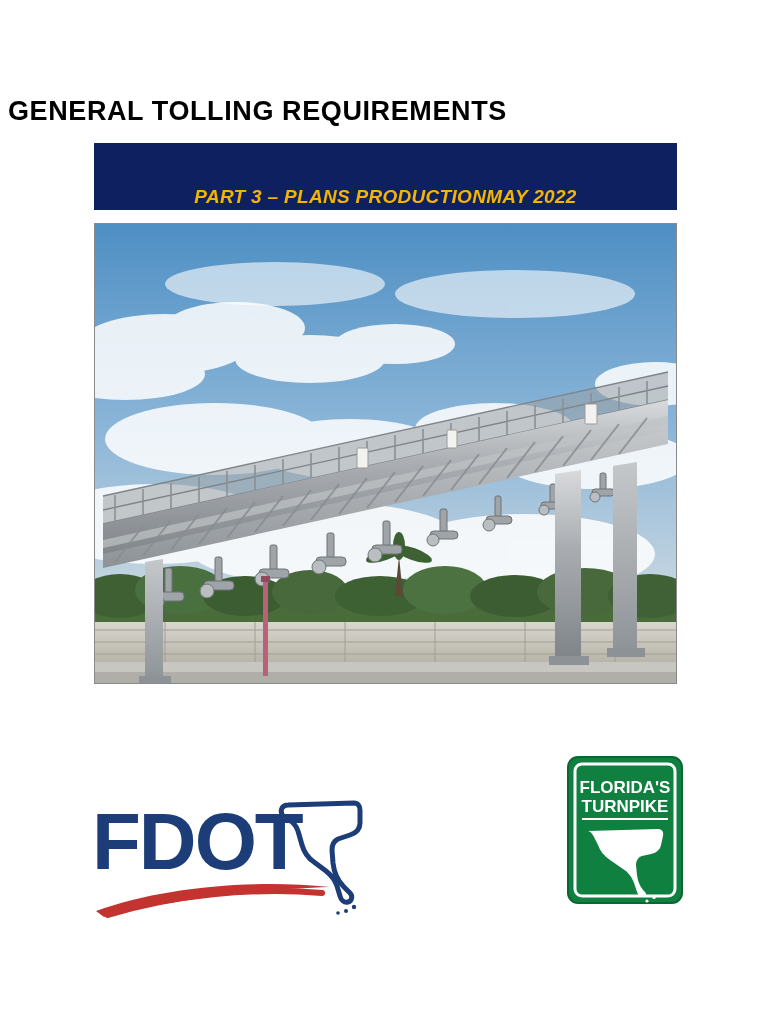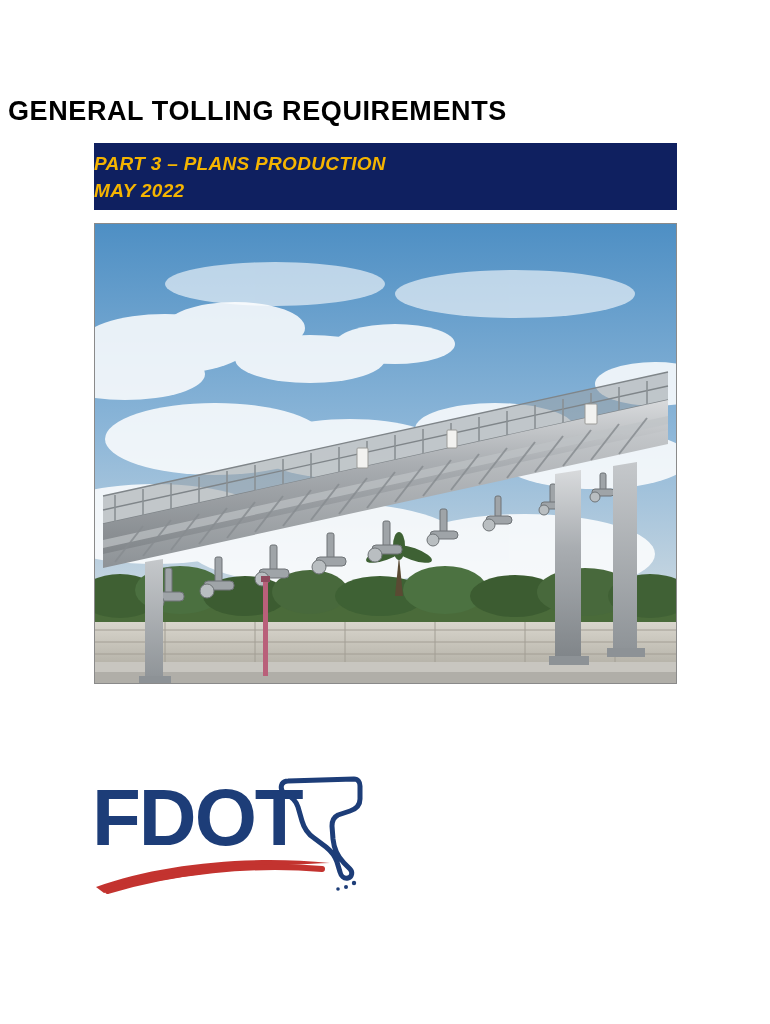--- a/index.html
+++ b/index.html
@@ -38,22 +38,22 @@
 
   
   .banner {
     position: absolute;
     top: 143px;
     left: 94px;
     width: 583px;
     height: 67px;
     background: #0f2060;
     display: flex;
-    flex-direction: column;
-    align-items: flex-start;
+    flex-direction: row;
+    align-items: flex-end;
     justify-content: center;
     box-sizing: border-box;
   }
   .banner-line {
     color: #f5b400;
     font-weight: bold;
     font-style: italic;
     font-size: 19px;
     letter-spacing: 0.3px;
     line-height: 27px;
@@ -72,21 +72,21 @@
     box-sizing: border-box;
     overflow: hidden;
     background: #8fb7d8;
   }
   .cover-photo svg { display: block; }
 
   
   .fdot-logo {
     position: absolute;
     left: 92px;
-    top: 759px;
+    top: 783px;
     width: 290px;
     height: 135px;
   }
   .fdot-logo svg { display: block; }
 
   
   .turnpike-logo {
     position: absolute;
     left: 566px;
     top: 755px;
@@ -326,14 +326,31 @@
                L206 48 C204 42 200 38 195 36 C190 34 188 29 190 25 C192 22 194 22 196 22 Z" fill="none" stroke="#1d3d78" stroke-width="5" stroke-linejoin="round"></path>
       <circle cx="262" cy="124" r="2.2" fill="#1d3d78"></circle>
       <circle cx="254" cy="128" r="2" fill="#1d3d78"></circle>
       <circle cx="246" cy="130" r="1.8" fill="#1d3d78"></circle>
 
       <path d="M4 128 C70 104 160 96 238 104 C170 106 78 116 12 134 Z" fill="#c3332f"></path>
       <path d="M16 132 C80 112 160 104 230 110" fill="none" stroke="#c3332f" stroke-width="6" stroke-linecap="round"></path>
     </svg>
   </div>
 
+  <div class="turnpike-logo">
+    <svg width="118" height="150" viewBox="0 0 118 150" xmlns="http://www.w3.org/2000/svg">
+      <rect x="2" y="2" width="114" height="146" rx="10" fill="#0f8040" stroke="#0b6632" stroke-width="2"></rect>
+      <rect x="9" y="9" width="100" height="132" rx="7" fill="none" stroke="#ffffff" stroke-width="3"></rect>
+      <text x="59" y="38" text-anchor="middle" font-family="'Liberation Sans', sans-serif" font-size="17" font-weight="bold" fill="#ffffff">FLORIDA'S</text>
+      <text x="59" y="57" text-anchor="middle" font-family="'Liberation Sans', sans-serif" font-size="17" font-weight="bold" fill="#ffffff">TURNPIKE</text>
+      <line x1="16" y1="64" x2="102" y2="64" stroke="#ffffff" stroke-width="2"></line>
+
+      <path d="M22 76 L92 74 C96 74 98 77 97 81 L95 90 C94 95 90 98 85 99
+               L76 101 C72 102 70 106 70 110 L71 120 C72 128 75 133 79 137
+               C81 139 80 142 77 142 C74 142 72 140 71 137 L68 128
+               C66 122 62 117 57 114 L44 105 C38 101 34 96 32 90
+               L28 82 C26 78 24 76 22 76 Z" fill="#ffffff"></path>
+      <circle cx="88" cy="142" r="2" fill="#ffffff"></circle>
+      <circle cx="81" cy="146" r="1.6" fill="#ffffff"></circle>
+    </svg>
+  </div>
 
 </div>
 
 </body></html>

